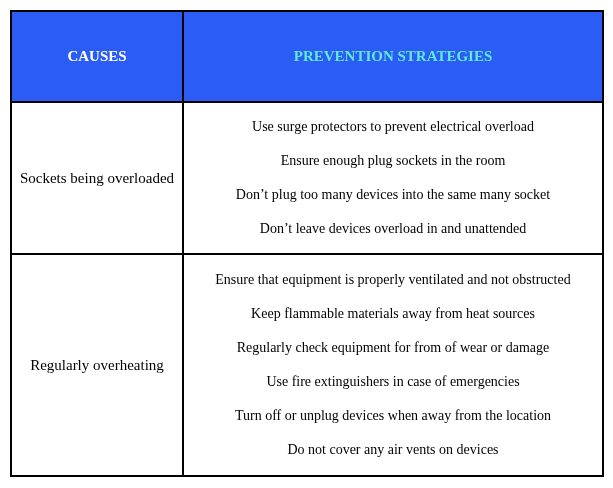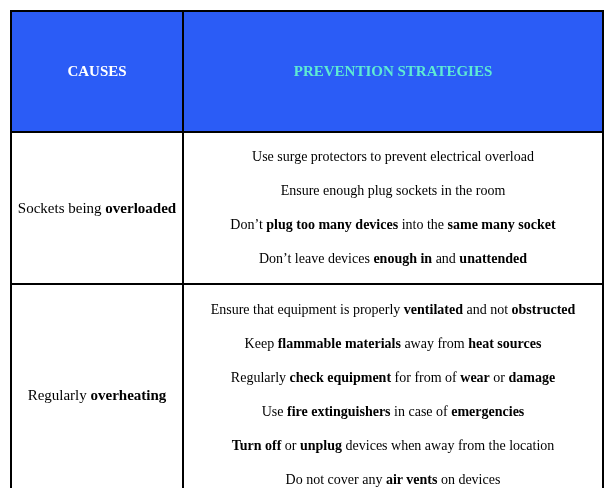--- a/index.html
+++ b/index.html
@@ -16,21 +16,21 @@
     left: 10px;
     top: 10px;
   }
   table {
     border-collapse: collapse;
     table-layout: fixed;
     width: 592px;
   }
   th, td {
     border: 2px solid #000000;
-    padding: 15px;
+    padding: 0;
   }
   col.col-causes { width: 172px; }
   col.col-strategies { width: 420px; }
   thead th {
     height: 89px;
     color: #ffffff;
     font-weight: bold;
     font-size: 15px;
     text-align: center;
     vertical-align: middle;
@@ -48,21 +48,21 @@
   td.strategies-cell {
     text-align: center;
     vertical-align: middle;
     font-size: 14px;
     padding: 0 2px;
   }
   .strategy-line {
     line-height: 34px;
     white-space: nowrap;
   }
-  strong { font-weight: bold; }
+  strong { font-weight: normal; }
 </style>
 </head>
 <body>
 
 <div class="table-wrap">
   <table>
     <colgroup>
       <col class="col-causes">
       <col class="col-strategies">
     </colgroup>
@@ -72,21 +72,21 @@
         <th class="header-cell" style="background: rgb(43, 92, 246); color: #5eead4;">PREVENTION STRATEGIES</th>
       </tr>
     </thead>
     <tbody>
         <tr>
           <td class="cause-cell"><span>Sockets being </span><strong>overloaded</strong></td>
           <td class="strategies-cell">
             <div class="strategy-line"><span>Use surge protectors to prevent electrical overload</span></div>
             <div class="strategy-line"><span>Ensure enough plug sockets in the room</span></div>
             <div class="strategy-line"><span>Don’t </span><strong>plug too many devices</strong><span> into the </span><strong>same many socket</strong></div>
-            <div class="strategy-line"><span>Don’t leave devices </span><strong>enough in</strong><span> and </span><strong>unattended</strong></div>
+            <div class="strategy-line"><span>Don’t leave devices </span><strong>overload in</strong><span> and </span><strong>unattended</strong></div>
           </td>
         </tr>
         <tr>
           <td class="cause-cell"><span>Regularly </span><strong>overheating</strong></td>
           <td class="strategies-cell">
             <div class="strategy-line"><span>Ensure that equipment is properly </span><strong>ventilated</strong><span> and not </span><strong>obstructed</strong></div>
             <div class="strategy-line"><span>Keep </span><strong>flammable materials</strong><span> away from </span><strong>heat sources</strong></div>
             <div class="strategy-line"><span>Regularly </span><strong>check equipment</strong><span> for from of </span><strong>wear</strong><span> or </span><strong>damage</strong></div>
             <div class="strategy-line"><span>Use </span><strong>fire extinguishers</strong><span> in case of </span><strong>emergencies</strong></div>
             <div class="strategy-line"><strong>Turn off</strong><span> or </span><strong>unplug</strong><span> devices when away from the location</span></div>

